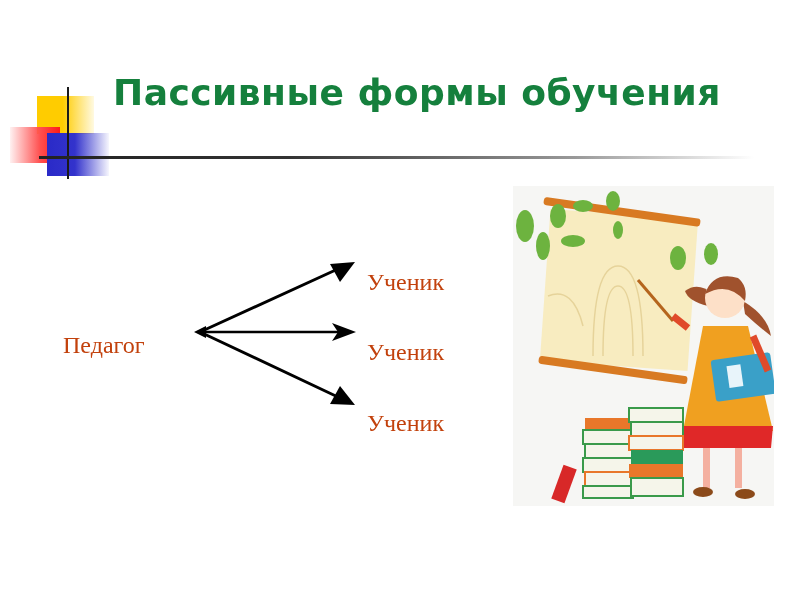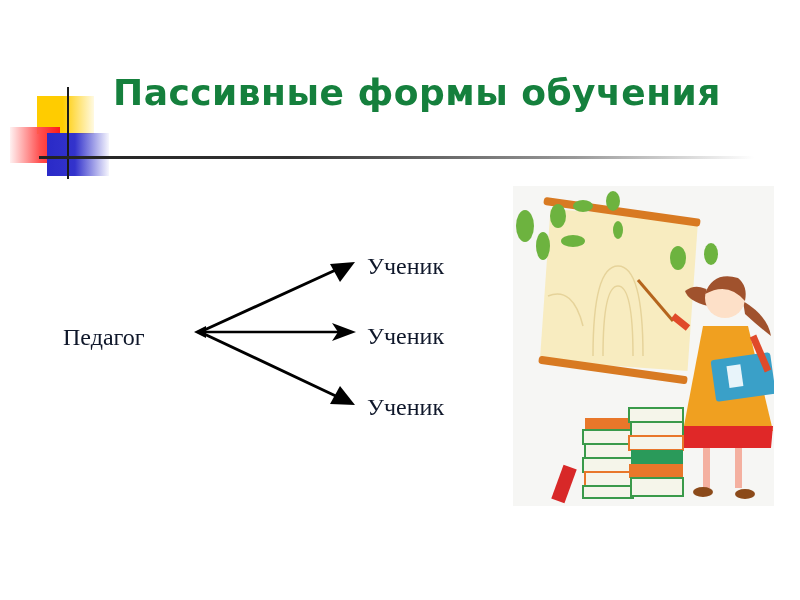--- a/index.html
+++ b/index.html
@@ -16,24 +16,25 @@
       background: linear-gradient(to right, #2a2ac8 0%, #3333cc 45%, rgba(80,80,220,0.05) 100%); }
     .vline { left: 67px; top: 87px; width: 2px; height: 92px; background: #1a1a1a; }
     .hline { left: 39px; top: 156px; width: 715px; height: 3px;
       background: linear-gradient(to right, #222 0%, #333 35%, #999 75%, rgba(255,255,255,0) 100%); }
     .title {
       position: absolute; left: 113px; top: 72px;
       font-family: "DejaVu Sans", sans-serif; font-weight: bold; font-size: 36px;
       color: #15803d; letter-spacing: 0.5px; white-space: nowrap;
     }
     .label {
-      position: absolute; font-family: "Liberation Serif", serif; font-size: 24px; color: #0f172a;
+      position: absolute; font-family: "Liberation Serif", serif; font-size: 24px; color: #c2410c;
       white-space: nowrap;
+      margin-top: 16px;
     }
-    .teacher { left: 63px; top: 324px; text-align: right; }
+    .teacher { left: 63px; top: 316px; text-align: right; }
     .st1 { left: 367px; top: 253px; }
     .st2 { left: 367px; top: 323px; }
     .st3 { left: 367px; top: 394px; }
     .arrows { position: absolute; left: 190px; top: 250px; width: 170px; height: 165px; }
     .illustration { position: absolute; left: 513px; top: 186px; width: 261px; height: 320px; background: #f6f6f4; }
   </style>
 </head>
 <body>
 
 <div>

